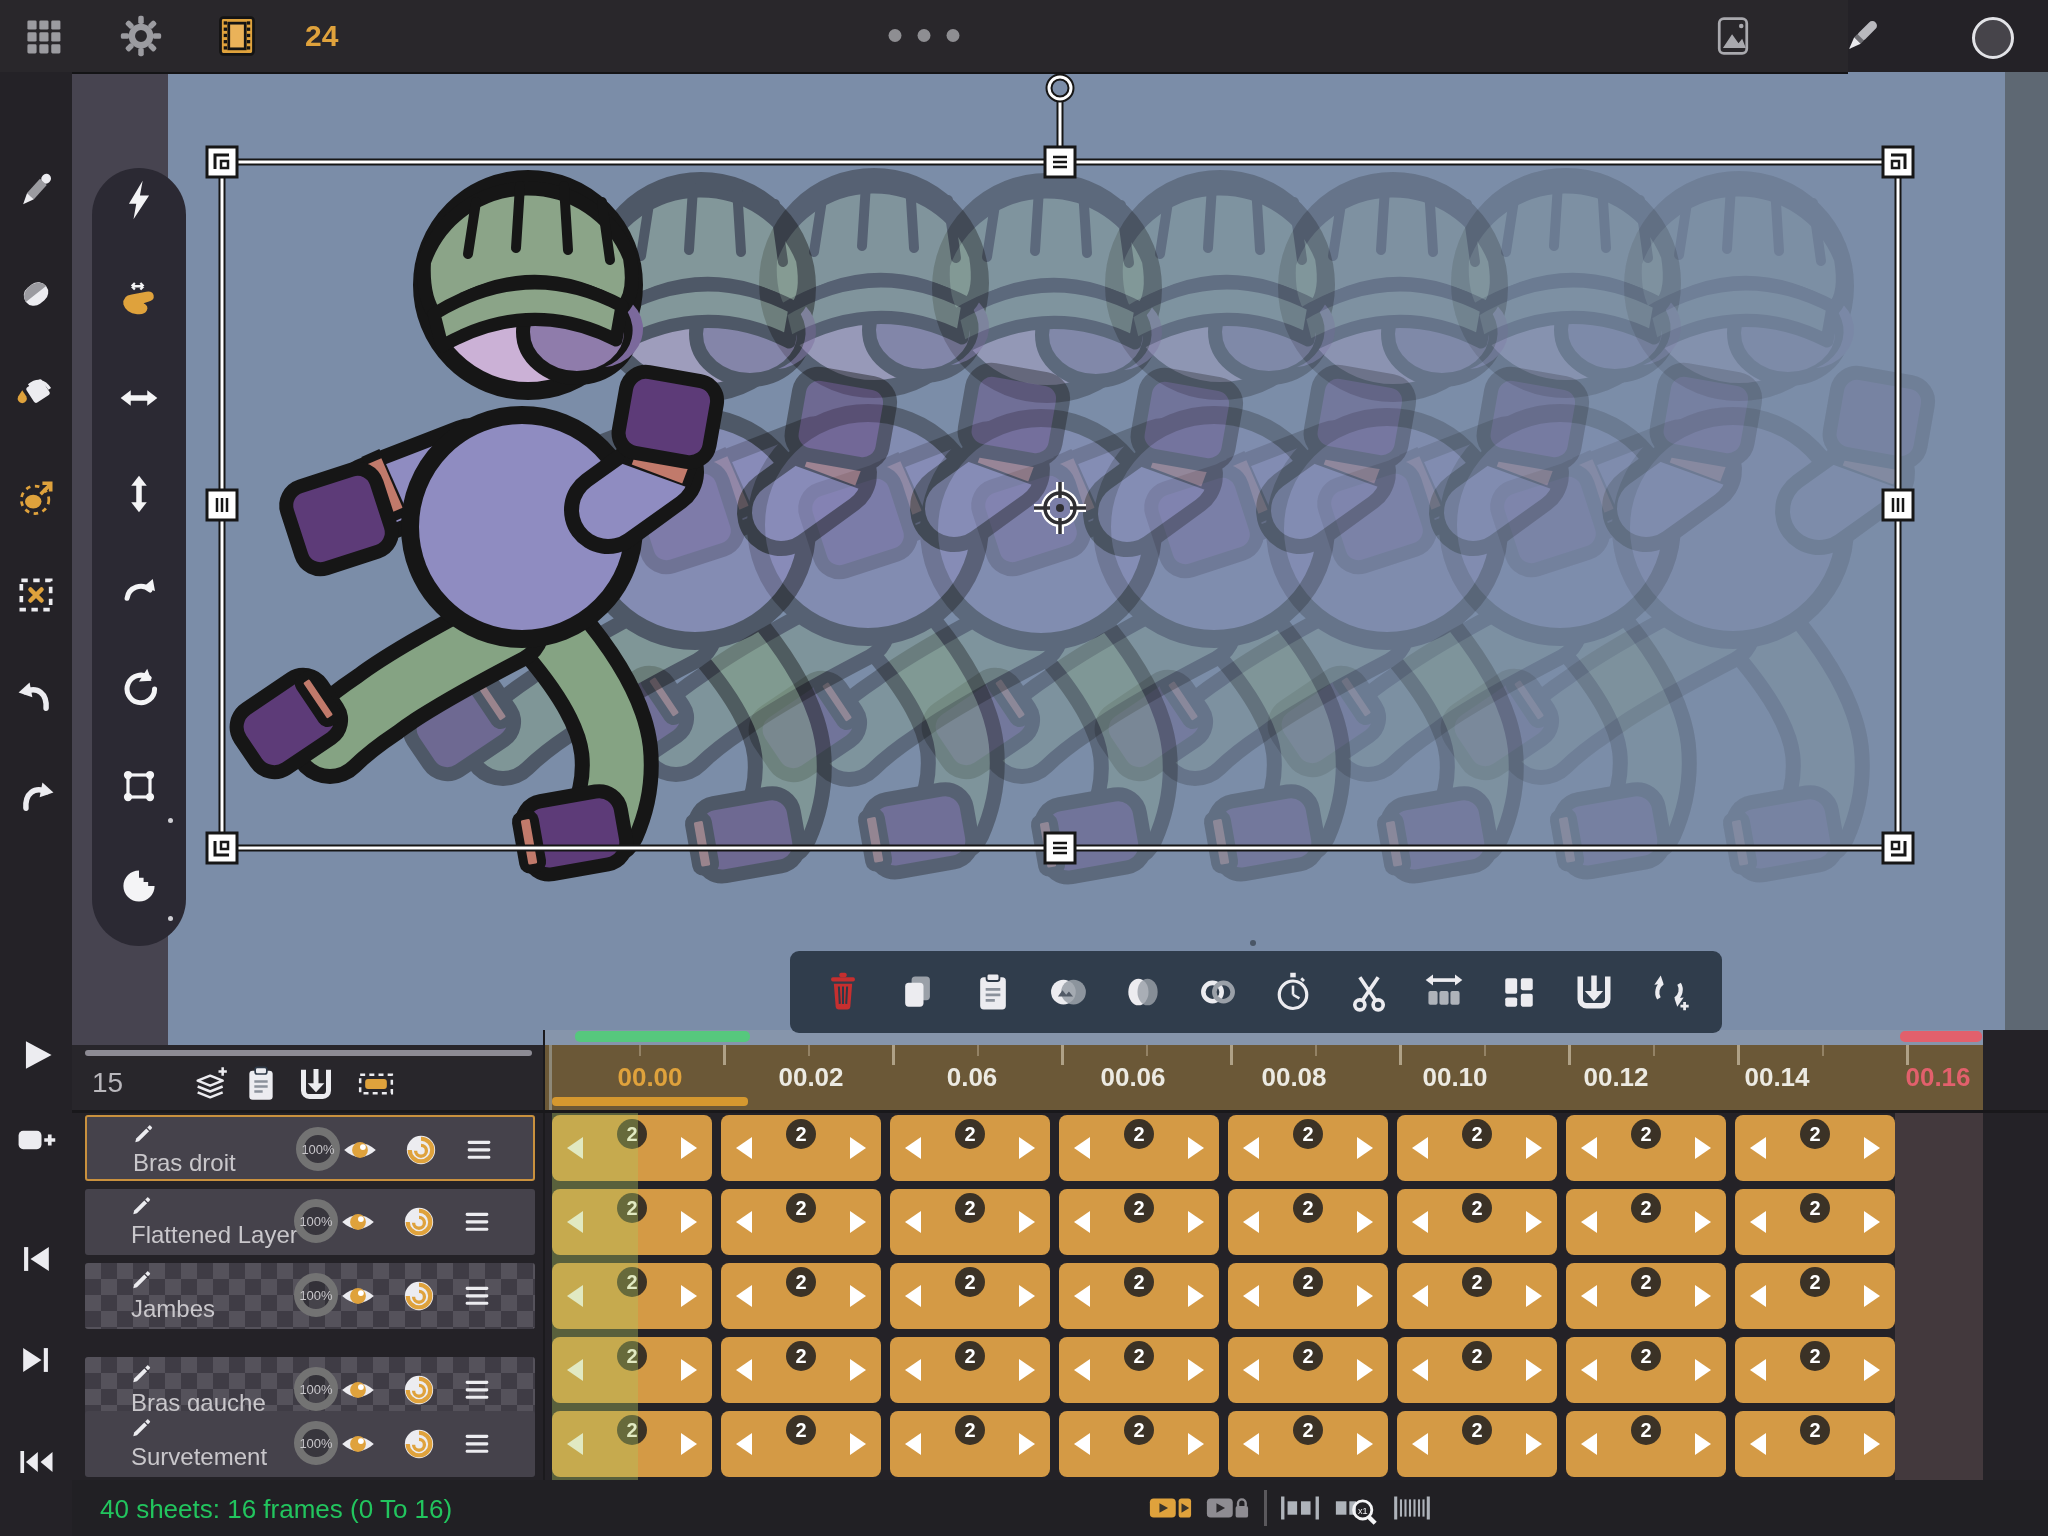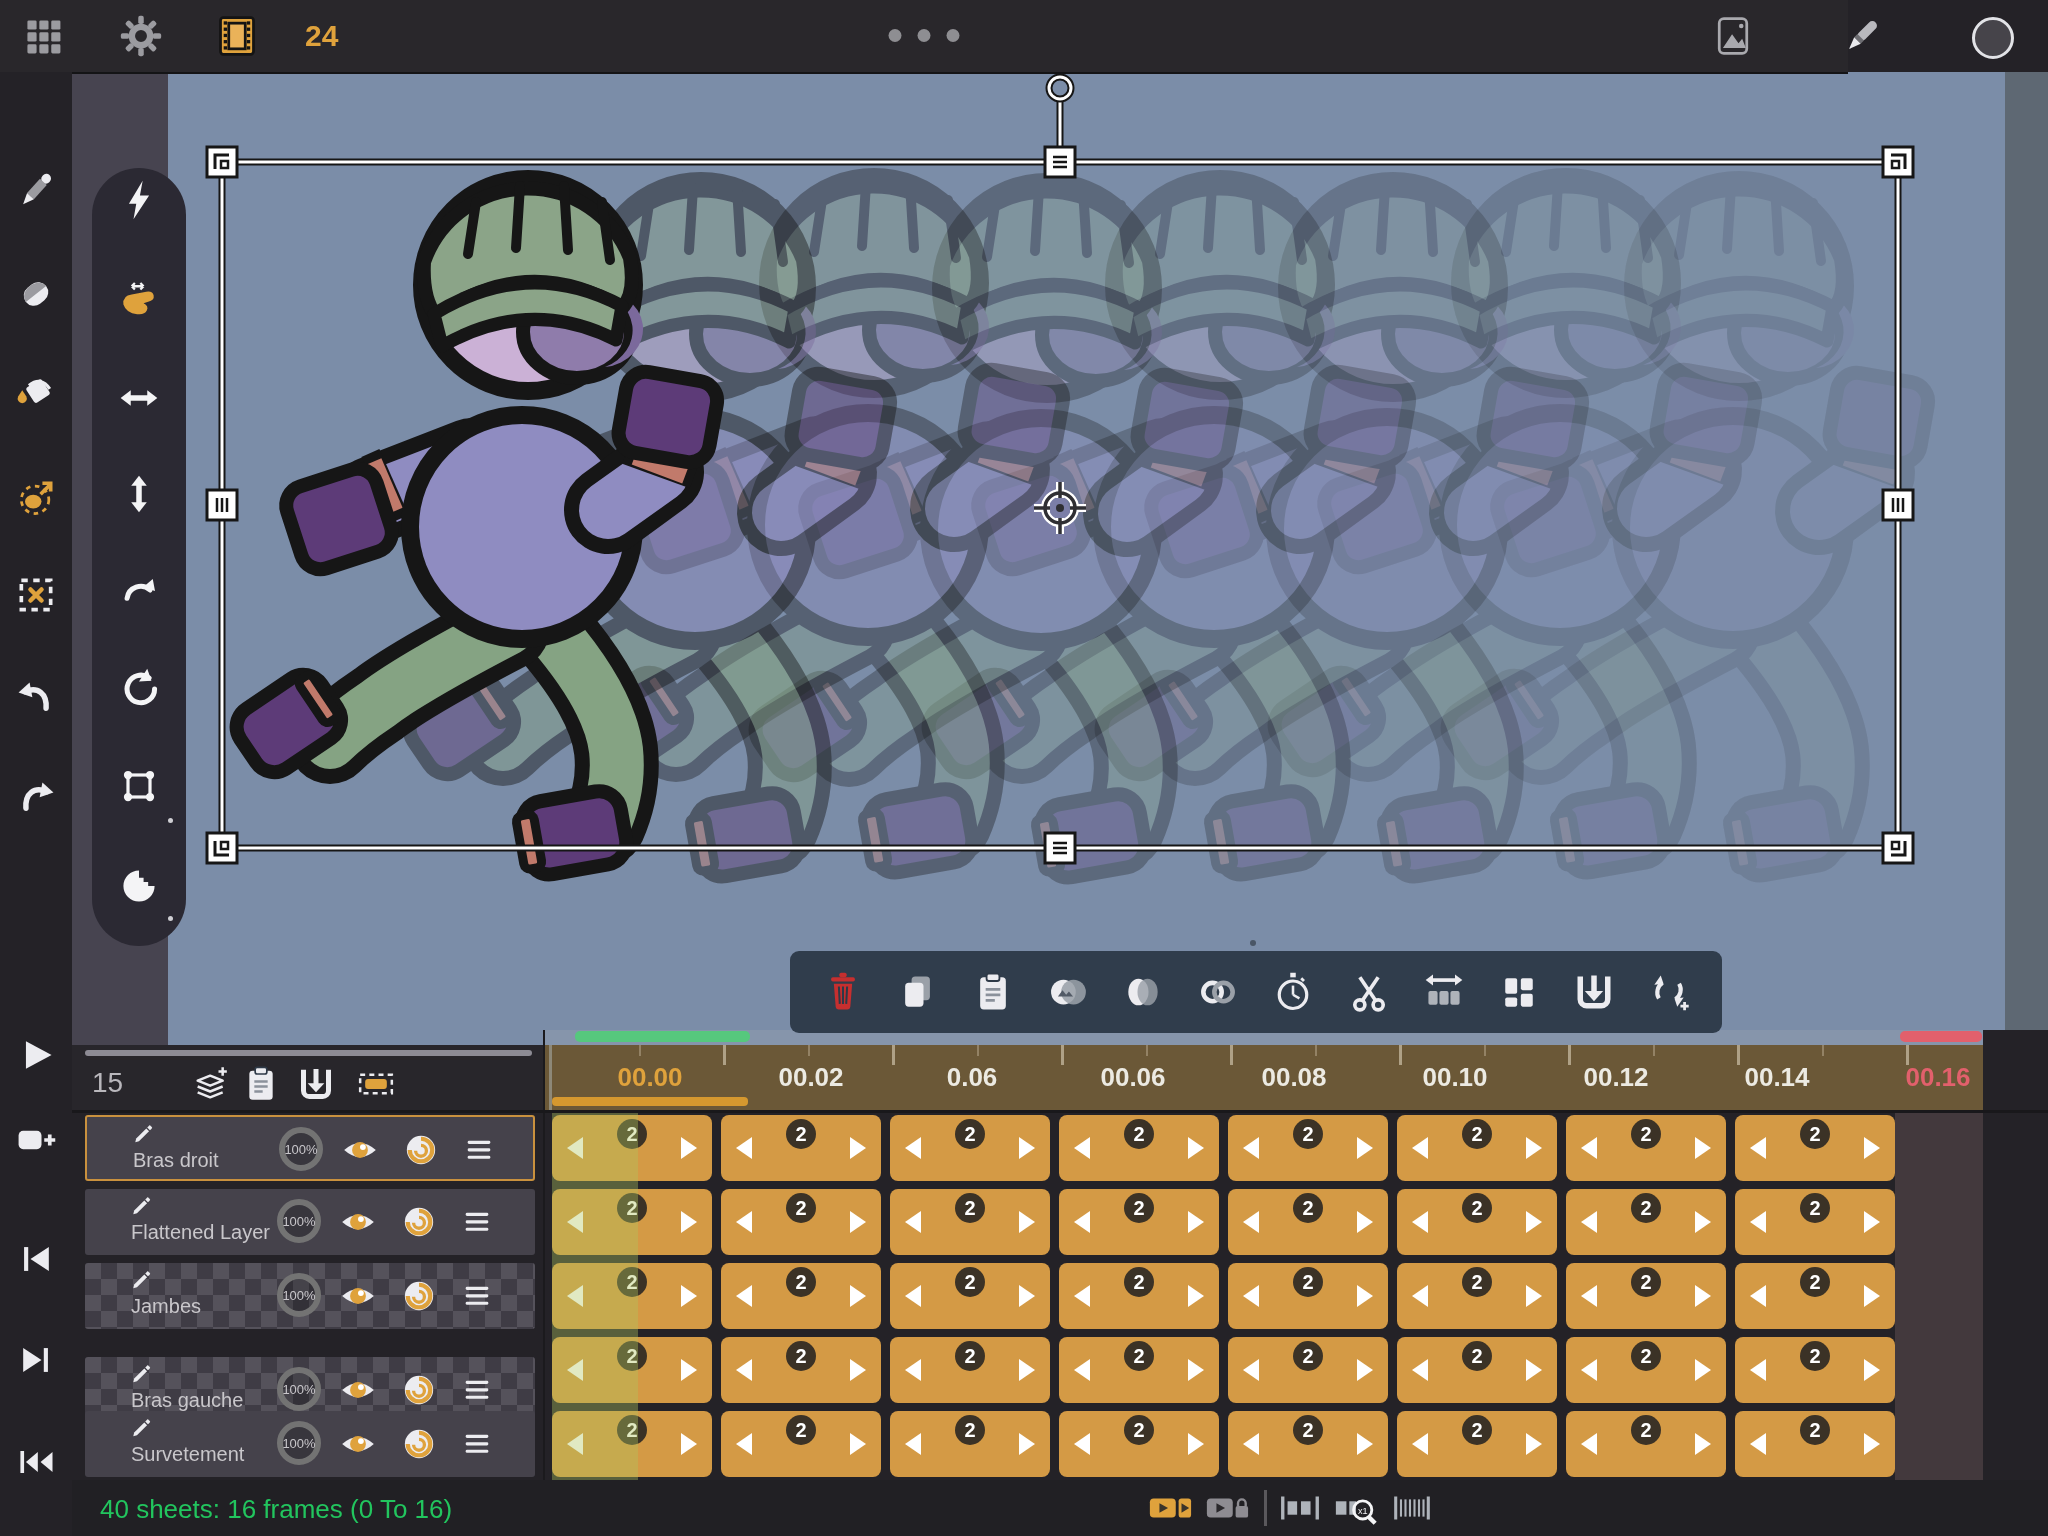--- a/index.html
+++ b/index.html
@@ -55,22 +55,22 @@
   .tl-bg{left:72px;top:1113px;width:1976px;height:367px;background:#242227;z-index:1;}
   .tl-right{left:1895px;top:1113px;width:88px;height:367px;background:#43393d;z-index:1;}
   .layer-row{position:absolute;left:85px;width:450px;height:66px;background:#45424b;border-radius:3px;
              box-sizing:border-box;z-index:2;}
   .layer-row.selected{border:2px solid #c9913e;}
   .layer-row.checker{background:#55525b;
      background-image:linear-gradient(45deg,#3f3c45 25%,transparent 25%,transparent 75%,#3f3c45 75%),
                       linear-gradient(45deg,#3f3c45 25%,transparent 25%,transparent 75%,#3f3c45 75%);
      background-size:32px 32px;background-position:0 0,16px 16px;}
   .lr-pencil{position:absolute;left:46px;top:5px;width:22px;height:22px;}
-  .lr-name{position:absolute;left:46px;top:32px;font-size:20px;color:#c9c7cb;white-space:nowrap;}
-  .lr-ring{position:absolute;left:192px;top:10px;width:44px;height:44px;border:6px solid #737373;border-radius:50%;
+  .lr-name{position:absolute;left:46px;top:32px;font-size:24px;color:#c9c7cb;white-space:nowrap;}
+  .lr-ring{position:absolute;left:209px;top:10px;width:44px;height:44px;border:8px solid #737373;border-radius:50%;
            box-sizing:border-box;background:rgba(0,0,0,.18);display:flex;align-items:center;justify-content:center;
            font-size:13px;color:#c8c6ca;cursor:pointer;}
   .lr-ico{position:absolute;top:13px;width:40px;height:40px;background:none;border:none;padding:0;cursor:pointer;}
   .lr-ico svg{width:100%;height:100%;}
   .cell{position:absolute;width:160px;height:66px;background:#d49a45;border-radius:8px;z-index:2;cursor:pointer;}
   .tri-l{position:absolute;left:15px;top:22px;width:0;height:0;border-top:11px solid transparent;
          border-bottom:11px solid transparent;border-right:16px solid #fff;}
   .tri-r{position:absolute;right:15px;top:22px;width:0;height:0;border-top:11px solid transparent;
          border-bottom:11px solid transparent;border-left:16px solid #fff;}
   .badge{position:absolute;left:50%;top:4px;margin-left:-15px;width:30px;height:30px;border-radius:50%;

